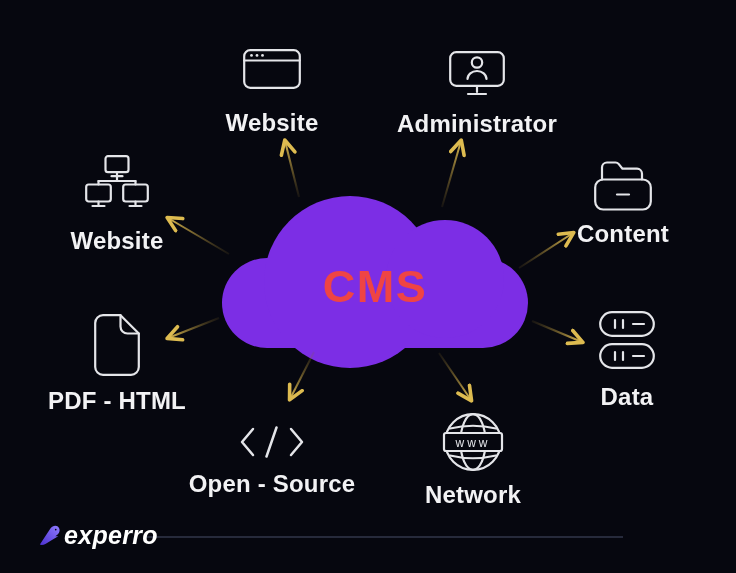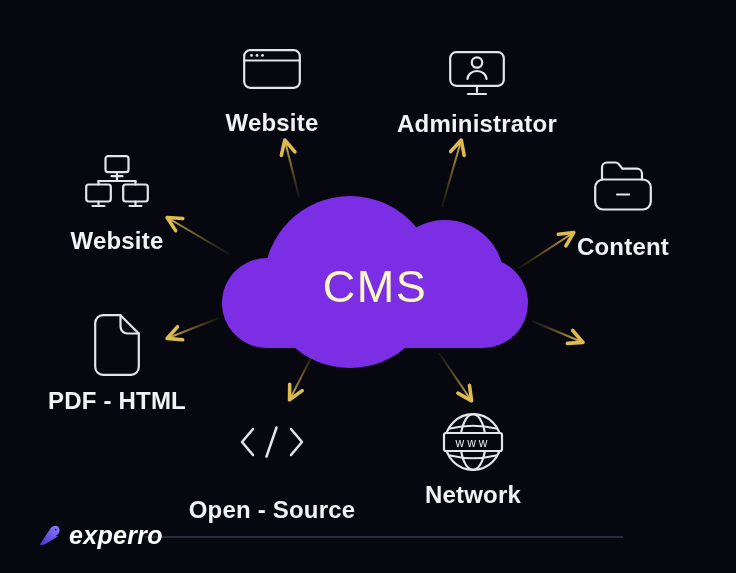--- a/index.html
+++ b/index.html
@@ -16,42 +16,42 @@
   .cloud::before {
     content:""; position:absolute; width:172px; height:172px;
     background:#7C2EE5; border-radius:50%; top:-62px; left:42px;
   }
   .cloud::after {
     content:""; position:absolute; width:118px; height:118px;
     background:#7C2EE5; border-radius:50%; top:-38px; right:24px;
   }
   .cloud-title {
     position:absolute; left:222px; top:261px; width:306px;
-    text-align:center; color:#fef9c3; font-size:45px; font-weight:400;
+    text-align:center; color:#ef4444; font-size:45px; font-weight:700;
     letter-spacing:1.5px; z-index:3;
   }
   
   .node {
     position:absolute; width:170px; display:flex; flex-direction:column;
     align-items:center; z-index:2;
   }
   .node .label {
     color:#F2F2F4; font-size:24px; font-weight:700; letter-spacing:0.2px;
     white-space:nowrap;
   }
   .icon svg { display:block; }
   .ic { stroke:#E4E5E9; stroke-width:2.2; fill:none;
         stroke-linecap:round; stroke-linejoin:round; }
   .icf { fill:#E4E5E9; stroke:none; }
   
   .arrows { position:absolute; left:0; top:0; z-index:1; pointer-events:none; }
   
   .footer-logo {
     position:absolute; left:38px; top:521px; display:flex;
-    align-items:center; gap:5px; z-index:2;
+    align-items:center; z-index:2;
   }
   .brand {
     color:#FFFFFF; font-size:25px; font-weight:700; font-style:italic;
     letter-spacing:0.3px;
   }
   .footer-line {
     position:absolute; left:145px; top:536px; width:478px; height:2px;
     background:#262A3B; z-index:1;
   }
 </style>
@@ -159,43 +159,58 @@
   </div>
 
   <div class="node" style="left:538px; top:156px;">
     <span class="icon">
       <svg width="58" height="56" viewBox="0 0 58 56">
         <path class="ic" d="M8,23.5 V11.5 a5,5 0 0 1 5,-5 h8.5 a4,4 0 0 1 3.1,1.4 l3.9,4.8 H43 a5,5 0 0 1 5,5 v5.8"></path>
         <rect class="ic" x="1.2" y="23.5" width="55.6" height="30" rx="8"></rect>
         <line class="ic" x1="23" y1="38.5" x2="35" y2="38.5"></line>
       </svg>
     </span>
-    <span class="label" style="margin-top:21px;">Content</span>
+    <span class="label" style="margin-top:8px;">Content</span>
   </div>
 
   <div class="node" style="left:32px; top:314px;">
     <span class="icon">
       <svg width="46" height="62" viewBox="0 0 46 62">
         <path class="ic" d="M1.2,9 a7.8,7.8 0 0 1 7.8,-7.8 h17.5 L44.8,19.5 V53 a7.8,7.8 0 0 1 -7.8,7.8 H9 A7.8,7.8 0 0 1 1.2,53 Z"></path>
         <path class="ic" d="M26.5,1.2 v11.3 a7,7 0 0 0 7,7 h11.3"></path>
       </svg>
     </span>
     <span class="label" style="margin-top:11px;">PDF - HTML</span>
   </div>
 
+  <div class="node" style="left:542px; top:311px;">
+    <span class="icon">
+      <svg width="56" height="58" viewBox="0 0 56 58">
+        <rect class="ic" x="1.2" y="1.2" width="53.6" height="23.6" rx="11.8"></rect>
+        <line class="ic" x1="16" y1="9" x2="16" y2="17"></line>
+        <line class="ic" x1="24" y1="9" x2="24" y2="17"></line>
+        <line class="ic" x1="34" y1="13" x2="45" y2="13"></line>
+        <rect class="ic" x="1.2" y="33.2" width="53.6" height="23.6" rx="11.8"></rect>
+        <line class="ic" x1="16" y1="41" x2="16" y2="49"></line>
+        <line class="ic" x1="24" y1="41" x2="24" y2="49"></line>
+        <line class="ic" x1="34" y1="45" x2="45" y2="45"></line>
+      </svg>
+    </span>
+    <span class="label" style="margin-top:14px;">Data</span>
+  </div>
 
   <div class="node" style="left:187px; top:426px;">
     <span class="icon">
       <svg width="66" height="32" viewBox="0 0 66 32">
         <polyline class="ic" points="14,3 3,16 14,29" style="stroke-width:2.5"></polyline>
         <line class="ic" x1="37.5" y1="1.5" x2="27.5" y2="30.5" style="stroke-width:2.5"></line>
         <polyline class="ic" points="52,3 63,16 52,29" style="stroke-width:2.5"></polyline>
       </svg>
     </span>
-    <span class="label" style="margin-top:38px;">Open - Source</span>
+    <span class="label" style="margin-top:12px;">Open - Source</span>
   </div>
 
   <div class="node" style="left:388px; top:411px;">
     <span class="icon">
       <svg width="66" height="62" viewBox="0 0 66 62">
         <circle class="ic" cx="33" cy="31" r="27.8"></circle>
         <ellipse class="ic" cx="33" cy="31" rx="12.5" ry="27.8"></ellipse>
         <path class="ic" d="M10,17.5 Q33,12 56,17.5"></path>
         <path class="ic" d="M10,44.5 Q33,50 56,44.5"></path>
         <rect x="4" y="22" width="58" height="18" rx="2" fill="#06070F" stroke="#E4E5E9" stroke-width="2.2"></rect>

